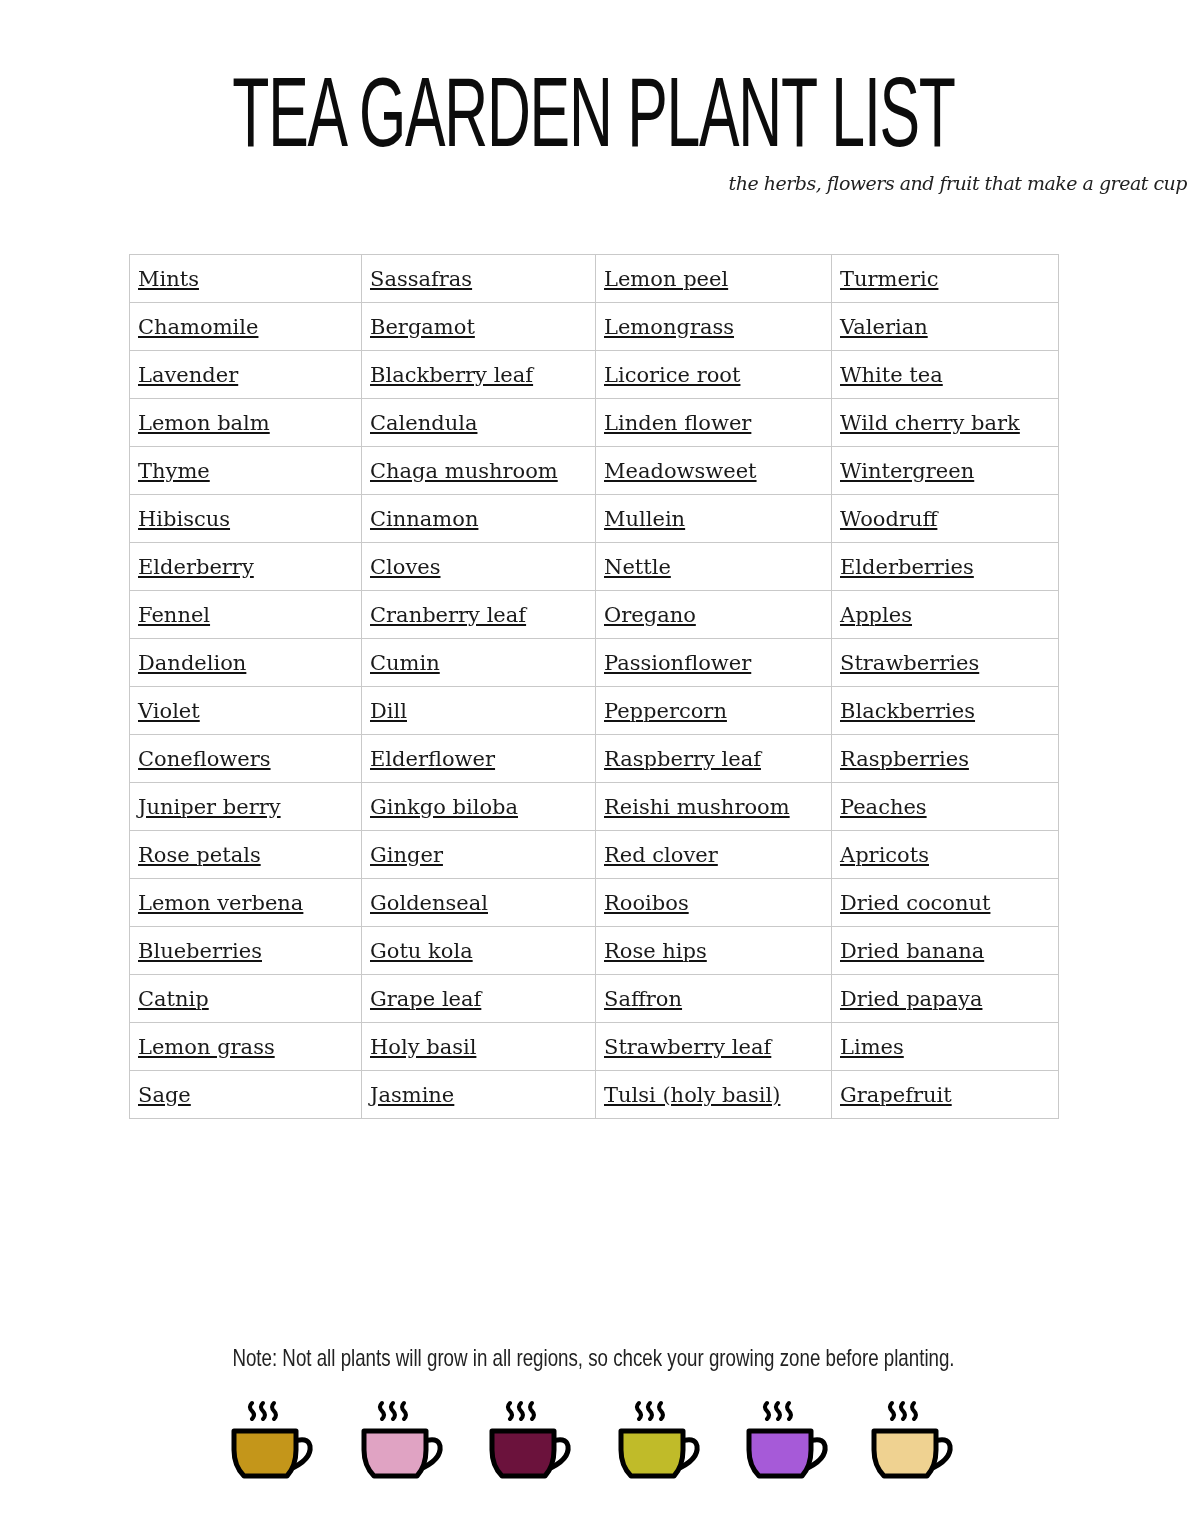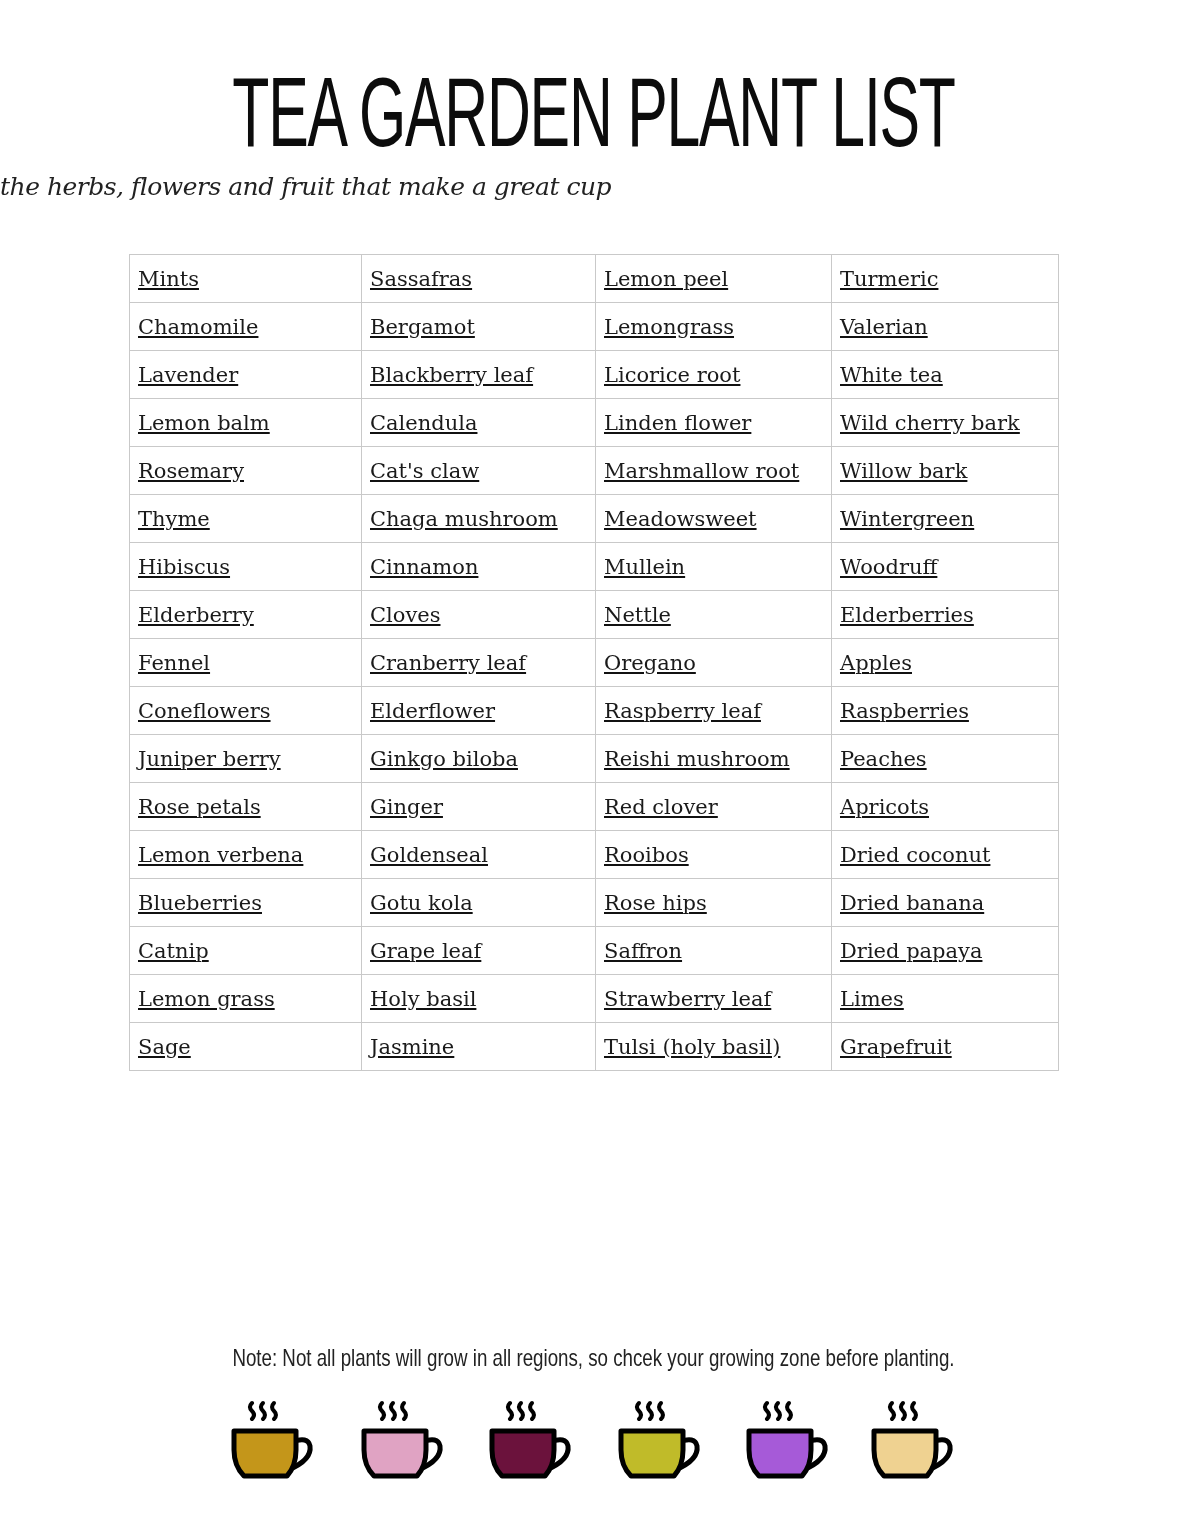--- a/index.html
+++ b/index.html
@@ -4,23 +4,23 @@
 <style>
   html, body { margin:0; padding:0; background:#ffffff; }
   body { width:1187px; height:1536px; position:relative; overflow:hidden; color:#111; }
   .title {
     position:absolute; left:0; right:0; top:62px; text-align:center;
     font-family:"Liberation Sans", sans-serif; font-weight:300;
     font-size:98px; letter-spacing:-2px; line-height:100px;
     transform:scaleX(0.62); transform-origin:center; color:#0c0c0c;
   }
   .subtitle {
-    position:absolute; left:0; right:0; top:172px; text-align:left;
+    position:absolute; left:0; right:0; top:172px; text-align:right;
     font-family:"DejaVu Serif", serif; font-style:italic;
-    font-size:25px; color:#222; letter-spacing:-0.5px;
+    font-size:19px; color:#222; letter-spacing:-0.5px;
   }
   table.plants {
     position:absolute; left:129px; top:254px;
     border-collapse:collapse; table-layout:fixed; width:929px;text-decoration:underline;
   }
   table.plants td {
     border:1px solid #c9c9c9; height:47px; padding:0 0 0 8px;
     font-family:"DejaVu Serif", serif; font-size:21px; color:#1a1a1a;
     white-space:nowrap; overflow:hidden; vertical-align:middle;
   }
@@ -65,26 +65,20 @@
         <td>Licorice root</td>
         <td>White tea</td>
       </tr>
       <tr>
         <td>Lemon balm</td>
         <td>Calendula</td>
         <td>Linden flower</td>
         <td>Wild cherry bark</td>
       </tr>
       <tr>
-        <td>Rosemary</td>
-        <td>Cat's claw</td>
-        <td>Marshmallow root</td>
-        <td>Willow bark</td>
-      </tr>
-      <tr>
         <td>Thyme</td>
         <td>Chaga mushroom</td>
         <td>Meadowsweet</td>
         <td>Wintergreen</td>
       </tr>
       <tr>
         <td>Hibiscus</td>
         <td>Cinnamon</td>
         <td>Mullein</td>
         <td>Woodruff</td>
@@ -95,20 +89,32 @@
         <td>Nettle</td>
         <td>Elderberries</td>
       </tr>
       <tr>
         <td>Fennel</td>
         <td>Cranberry leaf</td>
         <td>Oregano</td>
         <td>Apples</td>
       </tr>
       <tr>
+        <td>Dandelion</td>
+        <td>Cumin</td>
+        <td>Passionflower</td>
+        <td>Strawberries</td>
+      </tr>
+      <tr>
+        <td>Violet</td>
+        <td>Dill</td>
+        <td>Peppercorn</td>
+        <td>Blackberries</td>
+      </tr>
+      <tr>
         <td>Coneflowers</td>
         <td>Elderflower</td>
         <td>Raspberry leaf</td>
         <td>Raspberries</td>
       </tr>
       <tr>
         <td>Juniper berry</td>
         <td>Ginkgo biloba</td>
         <td>Reishi mushroom</td>
         <td>Peaches</td>

